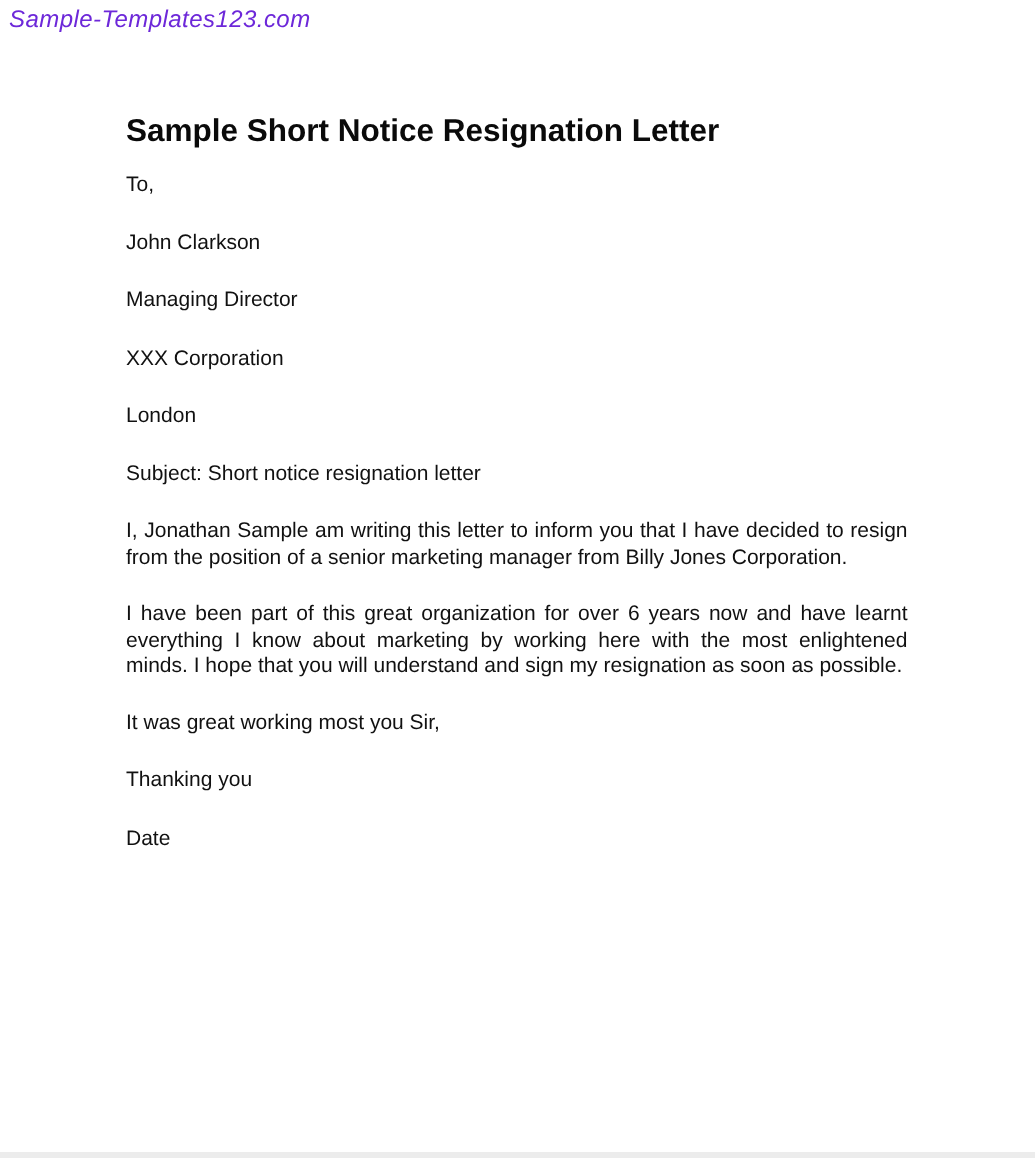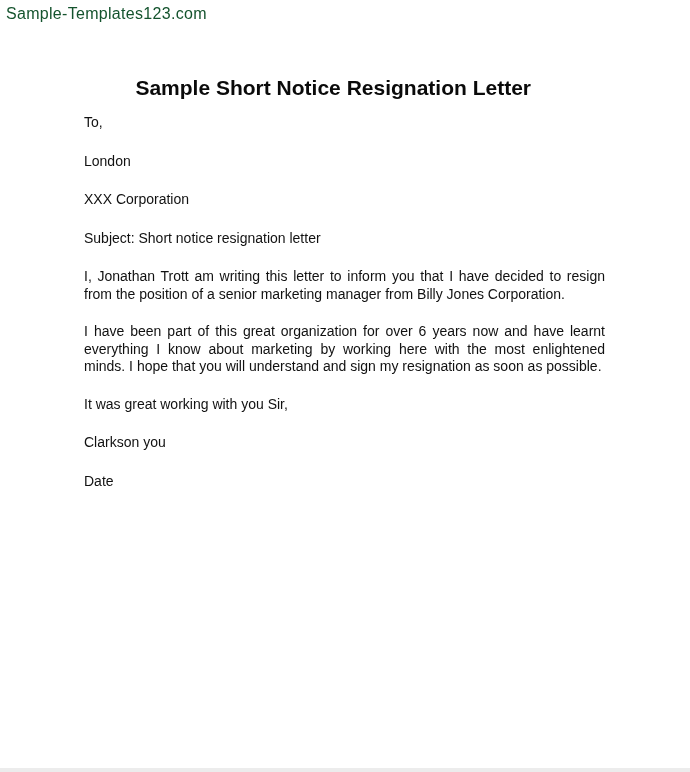--- a/index.html
+++ b/index.html
@@ -20,34 +20,35 @@
     height: 772px;
     background: #ffffff;
     box-sizing: border-box;
   }
   .watermark {
     position: absolute;
     top: 5px;
     left: 6px;
     font-size: 16px;
     letter-spacing: 0.3px;
-    color: #14532d;
+    color: #6d28d9;
     white-space: nowrap;
+    font-style: italic;
   }
   .content {
     position: absolute;
     top: 0;
     left: 84px;
     width: 521px;
     padding-top: 76px;
   }
   .title {
     font-size: 21px;
     font-weight: 700;
-    text-align: right;
+    text-align: left;
     margin: 0 74px 14px 0;
     color: #0a0a0a;
     white-space: nowrap;
   }
   .line {
     font-size: 14px;
     line-height: 17.5px;
     margin: 0 0 21px 0;
     color: #111111;
   }
@@ -76,37 +77,39 @@
 <div class="page">
 
   <div class="watermark">Sample-Templates123.com</div>
 
   <div class="content">
 
     <h1 class="title">Sample Short Notice Resignation Letter</h1>
 
     <p class="line">To,</p>
 
+    <p class="line">John Clarkson</p>
 
+    <p class="line">Managing Director</p>
+
+    <p class="line">XXX Corporation</p>
 
     <p class="line">London</p>
-
-    <p class="line">XXX Corporation</p>
 
 
     <p class="line">Subject: Short notice resignation letter</p>
 
 
-    <p class="para">I, Jonathan Trott am writing this letter to inform you that I have decided to resign from the position of a senior marketing manager from Billy Jones Corporation.</p>
+    <p class="para">I, Jonathan Sample am writing this letter to inform you that I have decided to resign from the position of a senior marketing manager from Billy Jones Corporation.</p>
 
     <p class="para">I have been part of this great organization for over 6 years now and have learnt everything I know about marketing by working here with the most enlightened minds. I hope that you will understand and sign my resignation as soon as possible.</p>
 
-    <p class="line">It was great working with you Sir,</p>
+    <p class="line">It was great working most you Sir,</p>
 
-    <p class="line">Clarkson you</p>
+    <p class="line">Thanking you</p>
 
 
     <p class="line">Date</p>
 
   </div>
 
   <div class="bottom-edge"></div>
 
 </div>
 

